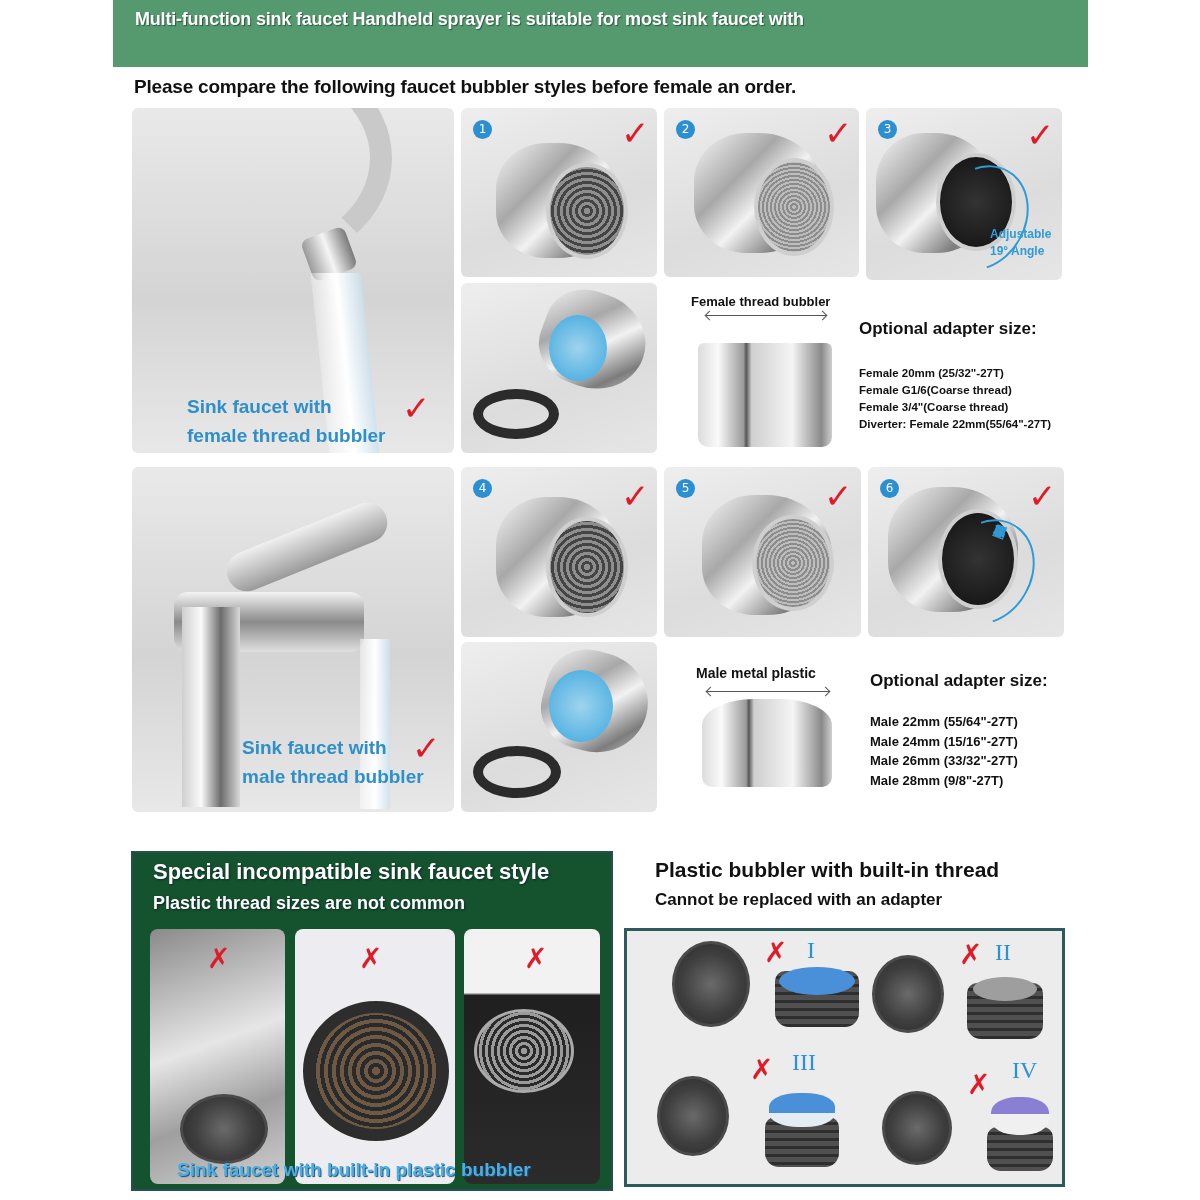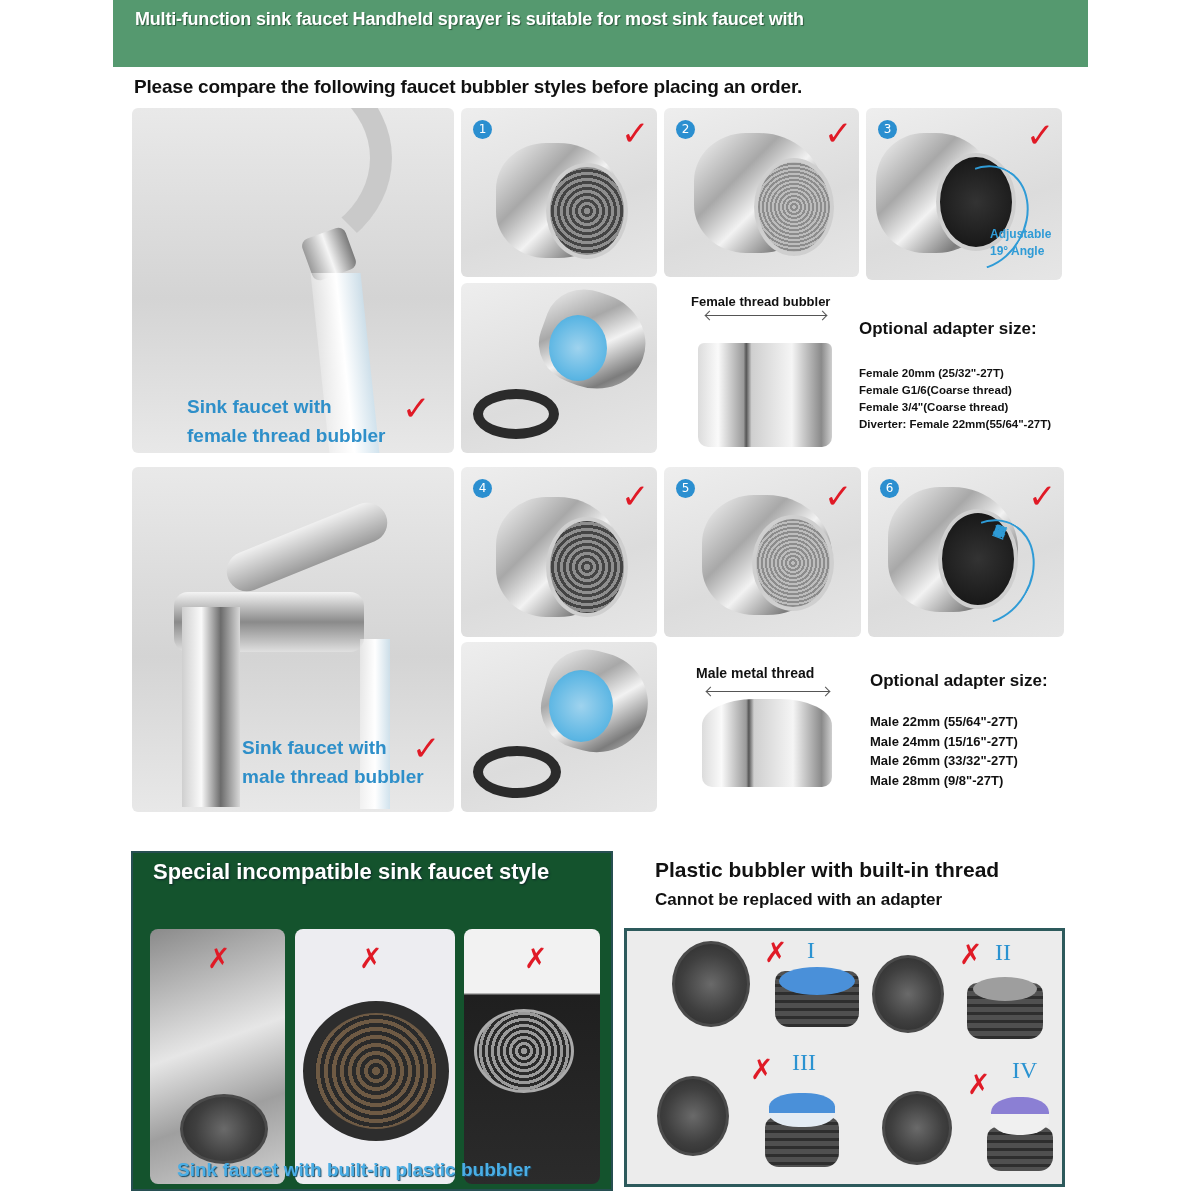--- a/index.html
+++ b/index.html
@@ -59,21 +59,21 @@
   .plastic-cap { position: absolute; border-radius: 50%; background: radial-gradient(circle, #6a6a6a 0%, #3f3f3f 55%, #2a2a2a 100%); border: 3px solid #4a4a4a; }
   .plastic-body { position: absolute; border-radius: 10px 10px 14px 14px; background: repeating-linear-gradient(180deg, #505050 0 5px, #2e2e2e 5px 8px); }
   .plastic-top { position: absolute; border-radius: 50%; }
 </style>
 </head>
 <body>
 
 <div class="banner">
   <div class="banner-text">Multi-function sink faucet Handheld sprayer is suitable for most sink faucet with</div>
 </div>
-<div class="subtitle">Please compare the following faucet bubbler styles before placing an order.</div>
+<div class="subtitle">Please compare the following faucet bubbler styles before female an order.</div>
 
 <div class="panel faucet-photo" style="left:132px;top:108px;width:322px;height:345px;">
 
   <div style="position:absolute;left:0;top:-60px;width:260px;height:220px;border:22px solid #c9c9c9;border-left-color:transparent;border-bottom-color:transparent;border-radius:50%;"></div>
   <div style="position:absolute;left:174px;top:124px;width:46px;height:44px;border-radius:8px;background:linear-gradient(90deg,#9a9a9a,#f5f5f5,#7a7a7a);transform:rotate(-20deg);"></div>
   <div style="position:absolute;left:188px;top:165px;width:50px;height:180px;background:linear-gradient(90deg,rgba(255,255,255,0.3),#ffffff,rgba(200,225,240,0.7));transform:skewX(6deg);"></div>
   <div class="faucet-caption" style="left:55px;top:284px;">
     <div>Sink faucet with</div>
     <div>female thread bubbler</div>
   </div>
@@ -160,34 +160,35 @@
   <div style="position:absolute;left:118px;top:80px;writing-mode:vertical-rl;transform:rotate(200deg);color:#2f9bd6;font-size:12px;font-weight:bold;font-family:'DejaVu Sans',sans-serif;">出水方向可调节</div>
 </div>
 
 <div class="panel" style="left:461px;top:642px;width:196px;height:170px;">
   <div class="aerator" style="left:82px;top:10px;width:105px;height:100px;transform:rotate(15deg);"></div>
   <div class="blue-disc" style="left:88px;top:28px;width:64px;height:72px;"></div>
   <div class="washer" style="left:12px;top:104px;width:88px;height:52px;"></div>
 </div>
 
 <div class="panel white" style="left:664px;top:642px;width:420px;height:170px;">
-  <div class="diagram-label" style="left:32px;top:23px;font-size:14px;">Male metal thread</div>
+  <div class="diagram-label" style="left:32px;top:23px;font-size:14px;">Male metal plastic</div>
   <div class="dim-line" style="left:43px;top:49px;width:122px;"></div>
   <div class="chrome-cyl" style="left:38px;top:57px;width:130px;height:88px;border-radius:40% 40% 10px 10px / 30% 30% 10px 10px;"></div>
   <div class="opt-title" style="left:206px;top:29px;">Optional adapter size:</div>
   <div class="opt-list2" style="left:206px;top:70px;">
     <div>Male 22mm (55/64"-27T)</div>
     <div>Male 24mm (15/16"-27T)</div>
     <div>Male 26mm (33/32"-27T)</div>
     <div>Male 28mm (9/8"-27T)</div>
   </div>
 </div>
 
 <div class="teal-box">
   <div class="teal-title">Special incompatible sink faucet style</div>
+  <div class="teal-sub">Plastic thread sizes are not common</div>
 
   <div class="teal-panel" style="left:17px;width:135px;background:linear-gradient(160deg,#8a8a8a 0%,#bdbdbd 25%,#e6e6e6 45%,#9f9f9f 70%,#d0d0d0 100%);">
     <div class="cross" style="left:57px;top:16px;">✗</div>
     <div class="plastic-cap" style="left:30px;top:165px;width:88px;height:70px;"></div>
   </div>
   <div class="teal-panel" style="left:162px;width:160px;background:#ededf1;">
     <div class="cross" style="left:64px;top:16px;">✗</div>
     <div class="plastic-cap" style="left:8px;top:72px;width:146px;height:140px;background:repeating-radial-gradient(circle,#6e5a44 0 4px,#2a2a2a 4px 8px);border:12px solid #2d2d2d;"></div>
   </div>
   <div class="teal-panel" style="left:331px;width:136px;background:linear-gradient(180deg,#f2f2f2 0%,#f2f2f2 25%,#1f1f1f 26%,#2b2b2b 100%);">

